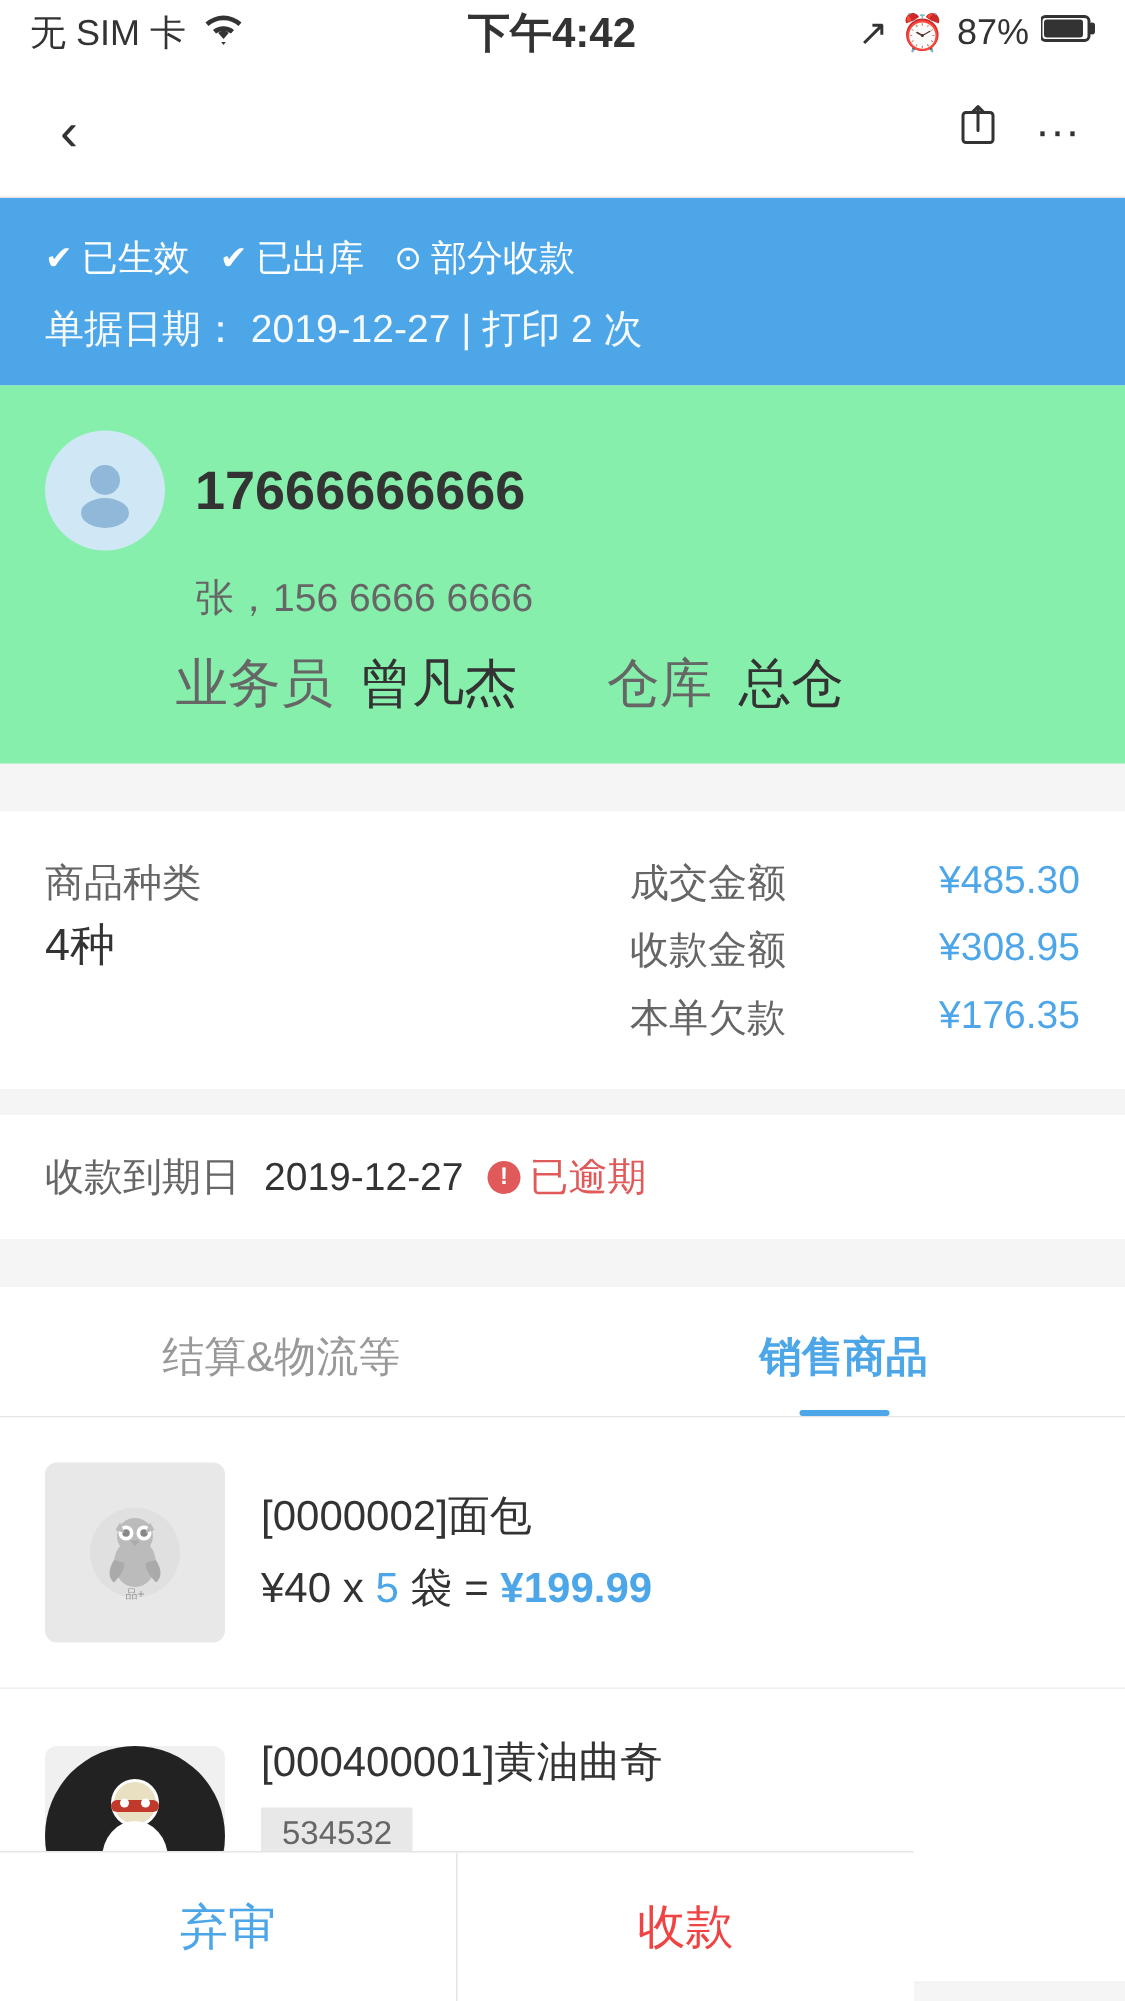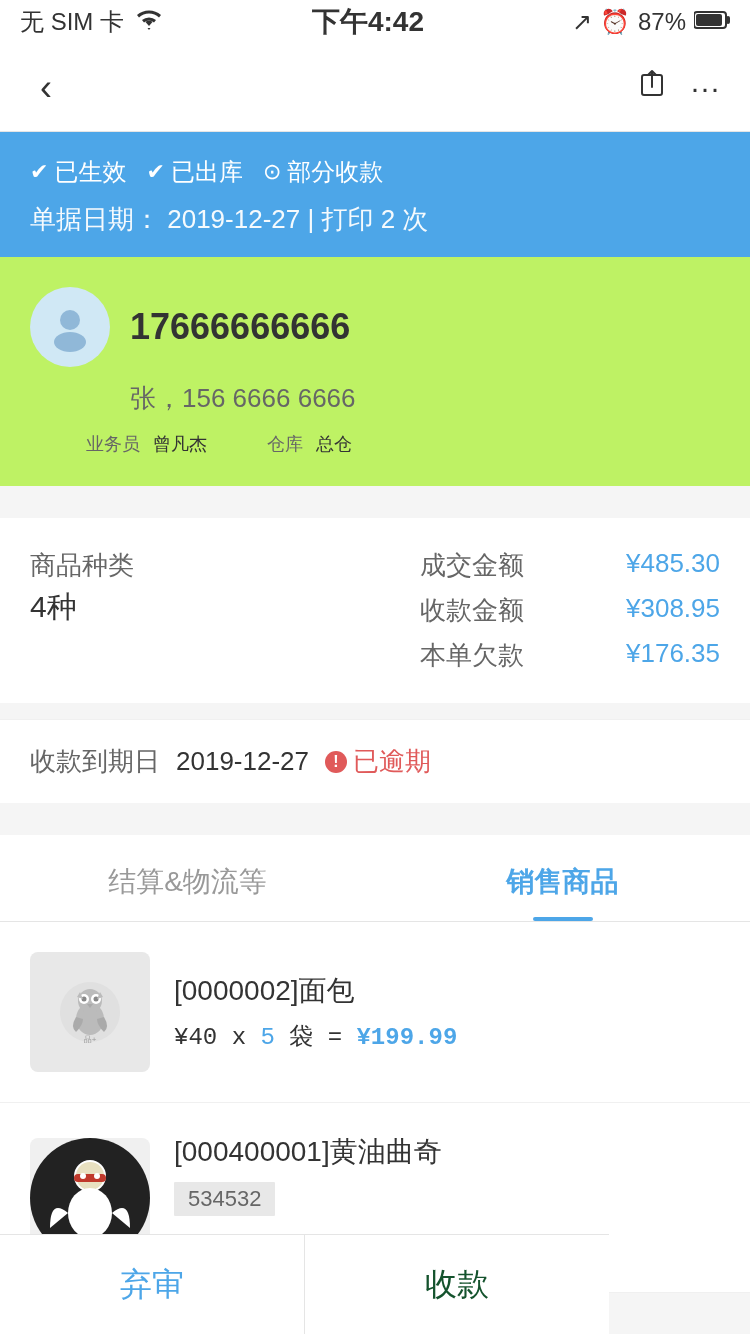--- a/index.html
+++ b/index.html
@@ -89,21 +89,21 @@
     }
     .badge-icon { font-size: 22px; }
     .banner-row2 {
       font-size: 26px;
       color: #fff;
       opacity: 0.95;
     }
 
     
     .customer-section {
-      background: #bef264;
+      background: #86efac;
       padding: 30px;
       margin-bottom: 16px;
     }
     .customer-row {
       display: flex;
       align-items: center;
       gap: 20px;
       margin-bottom: 14px;
     }
     .avatar {
@@ -124,23 +124,23 @@
     }
     .customer-sub {
       font-size: 26px;
       color: #666;
       margin-bottom: 16px;
       margin-left: 100px;
     }
     .customer-meta {
       display: flex;
       gap: 60px;
-      font-size: 18px;
-      color: #333;
-      margin-left: 56px;
+      font-size: 35px;
+      color: #333;
+      margin-left: 87px;
     }
     .meta-label { color: #666; margin-right: 8px; }
 
     
     .stats-section {
       background: #fff;
       padding: 30px;
       margin-bottom: 16px;
       display: flex;
       justify-content: space-between;
@@ -278,23 +278,22 @@
     .product-sku {
       display: inline-block;
       background: #e8e8e8;
       color: #666;
       font-size: 22px;
       padding: 4px 14px;
       border-radius: 1px;
       margin-bottom: 14px;
     }
     .product-price-row {
-      font-size: 24px;
-      color: #333;
-      font-family: Liberation Mono, monospace;
+      font-size: 28px;
+      color: #333;
     }
     .price-qty { color: #4da6e8; }
     .price-total { color: #4da6e8; font-weight: 600; }
 
     
     .bottom-bar {
       position: fixed;
       bottom: 0;
       left: 0;
       width: 609px;
@@ -307,21 +306,21 @@
     .bottom-btn {
       flex: 1;
       height: 100%;
       display: flex;
       align-items: center;
       justify-content: center;
       font-size: 32px;
       cursor: pointer;
     }
     .bottom-btn.cancel { color: #4da6e8; border-right: 1px solid #e5e5e5; }
-    .bottom-btn.confirm { color: #14532d; }
+    .bottom-btn.confirm { color: #ef4444; }
 
     
     .divider {
       height: 16px;
       background: #f5f5f5;
     }
   </style>
 </head>
 <body>
 

